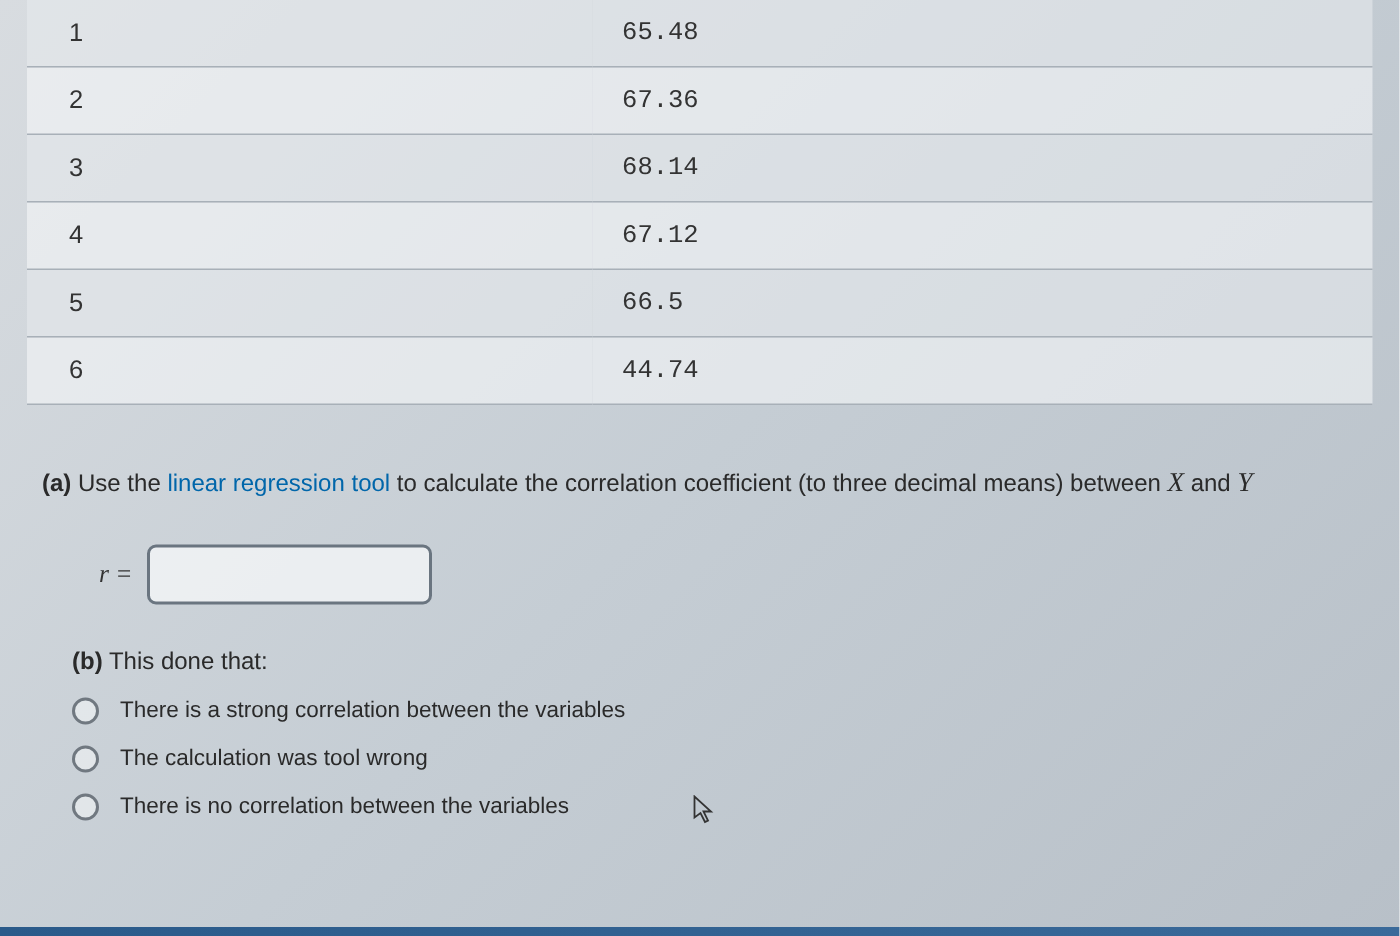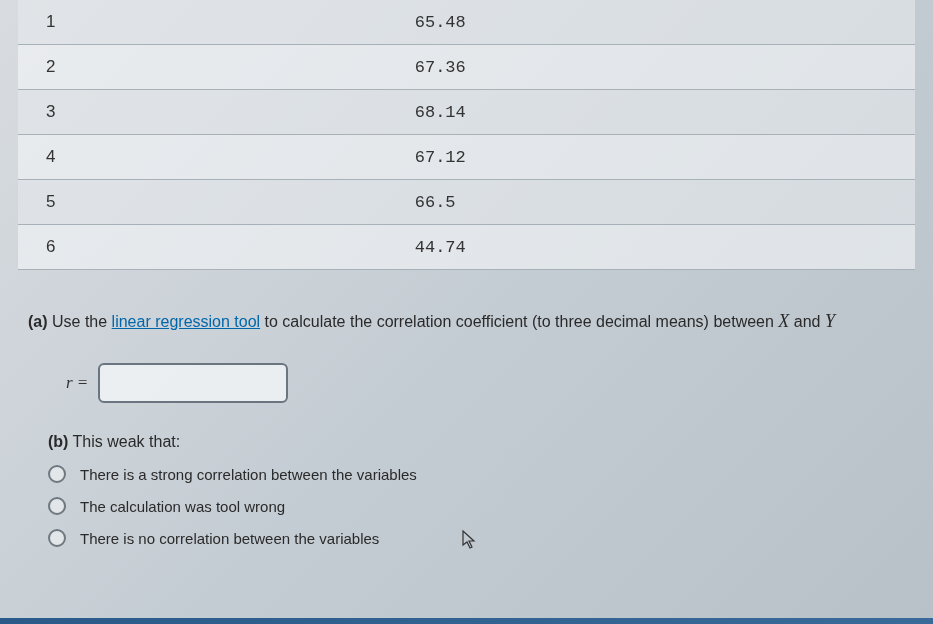--- a/index.html
+++ b/index.html
@@ -49,21 +49,20 @@
     .question-a {
       font-size: 16px;
       margin: 0 10px 28px 10px;
       line-height: 1.5;
     }
     .question-a .bold {
       font-weight: bold;
     }
     .link {
       color: #0066aa;
-      text-decoration: underline;
       cursor: pointer;
     }
     .math-var {
       font-style: italic;
       font-family: 'Times New Roman', serif;
       font-size: 18px;
     }
     .input-row {
       display: flex;
       align-items: center;
@@ -90,21 +89,21 @@
       margin: 0 0 14px 30px;
     }
     .question-b .bold {
       font-weight: bold;
     }
     .options {
       margin-left: 30px;
     }
     .option-row {
       display: flex;
-      align-items: center;
+      align-items: flex-start;
       margin-bottom: 14px;
       cursor: pointer;
     }
     .radio {
       width: 18px;
       height: 18px;
       border: 2px solid #707880;
       border-radius: 50%;
       margin-right: 14px;
       background: rgba(250,251,252,0.5);
@@ -165,21 +164,21 @@
   <p class="question-a">
     <span class="bold">(a)</span><span> Use the </span><span class="link">linear regression tool</span><span> to calculate the correlation coefficient (to three decimal means) between </span><span class="math-var">X</span><span> and </span><span class="math-var">Y</span>
   </p>
 
   <div class="input-row">
     <span class="input-label">r =</span>
     <input type="text" class="answer-input" value="" style="">
   </div>
 
   <p class="question-b">
-    <span class="bold">(b)</span><span> This weak that:</span>
+    <span class="bold">(b)</span><span> This done that:</span>
   </p>
 
   <div class="options">
     <div class="option-row">
       <div class="radio"></div>
       <span class="option-label">There is a strong correlation between the variables</span>
     </div>
     <div class="option-row">
       <div class="radio"></div>
       <span class="option-label">The calculation was tool wrong</span>

